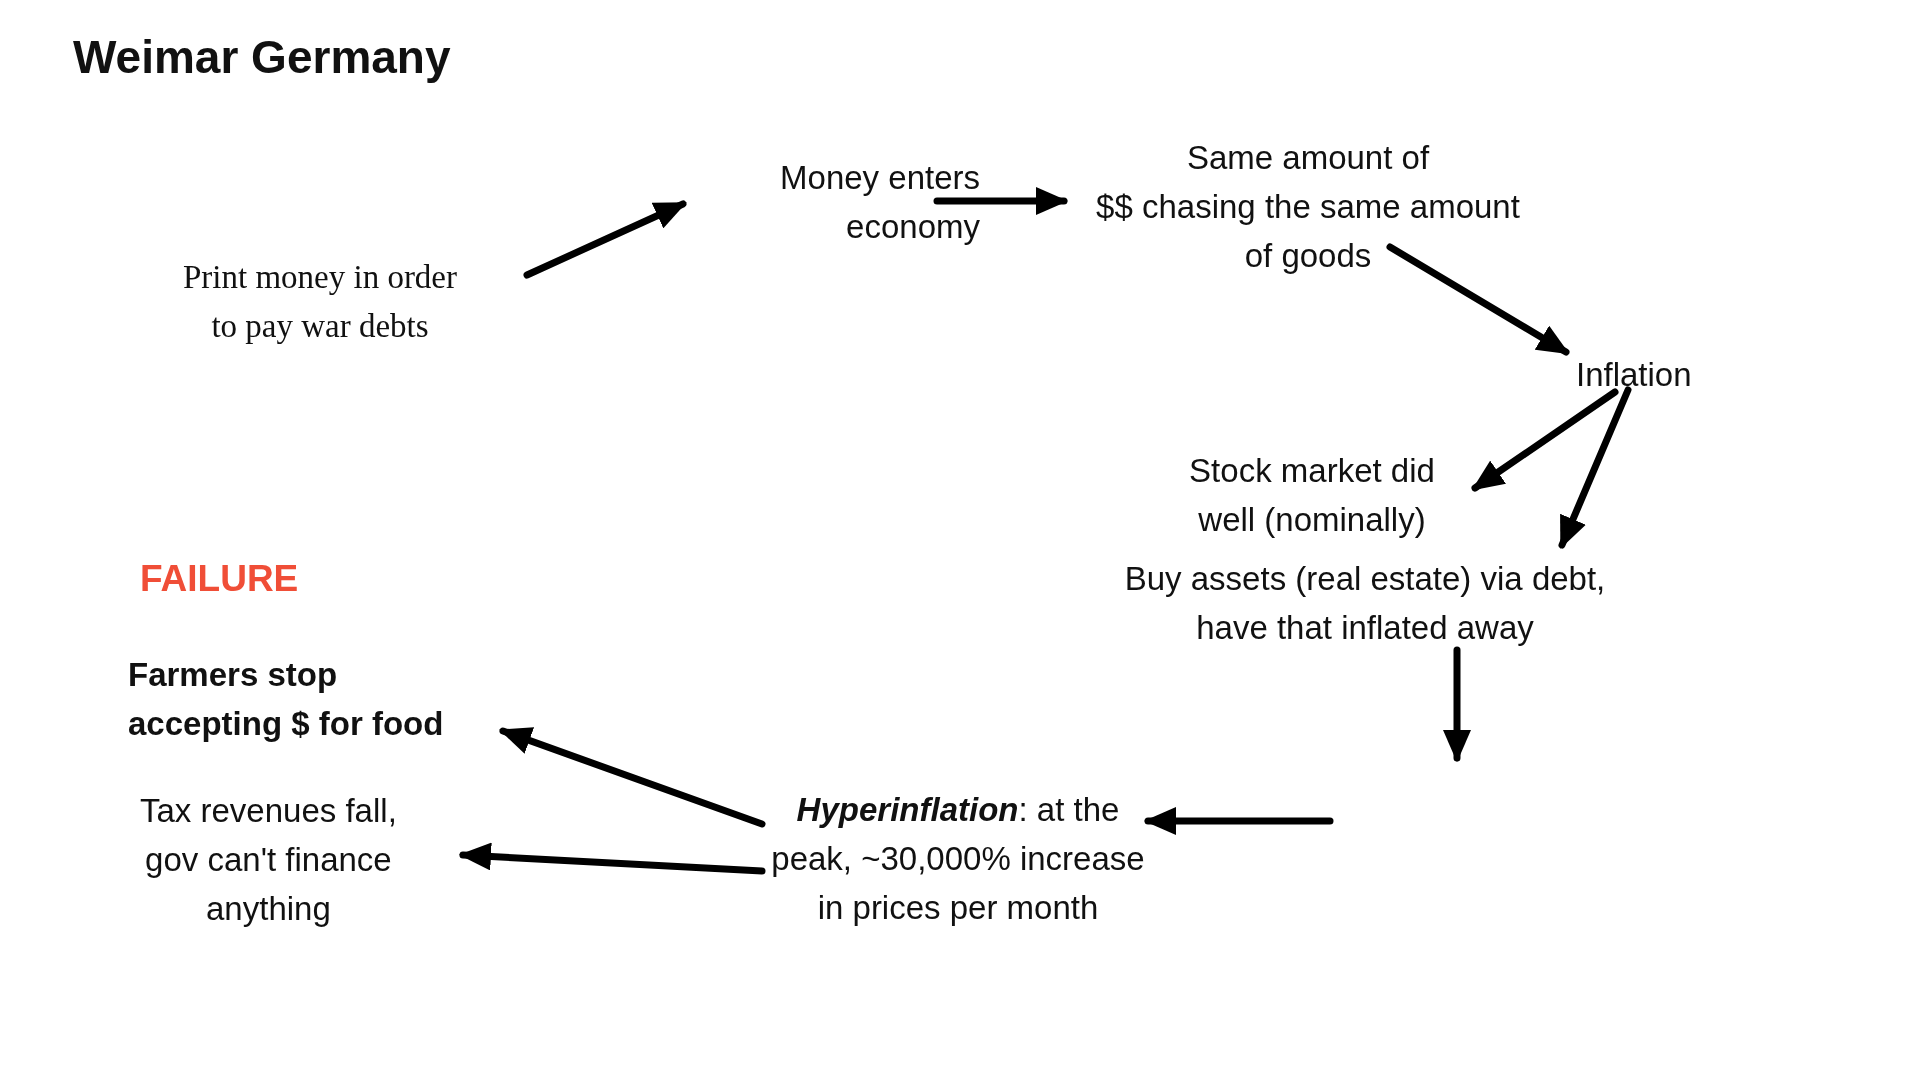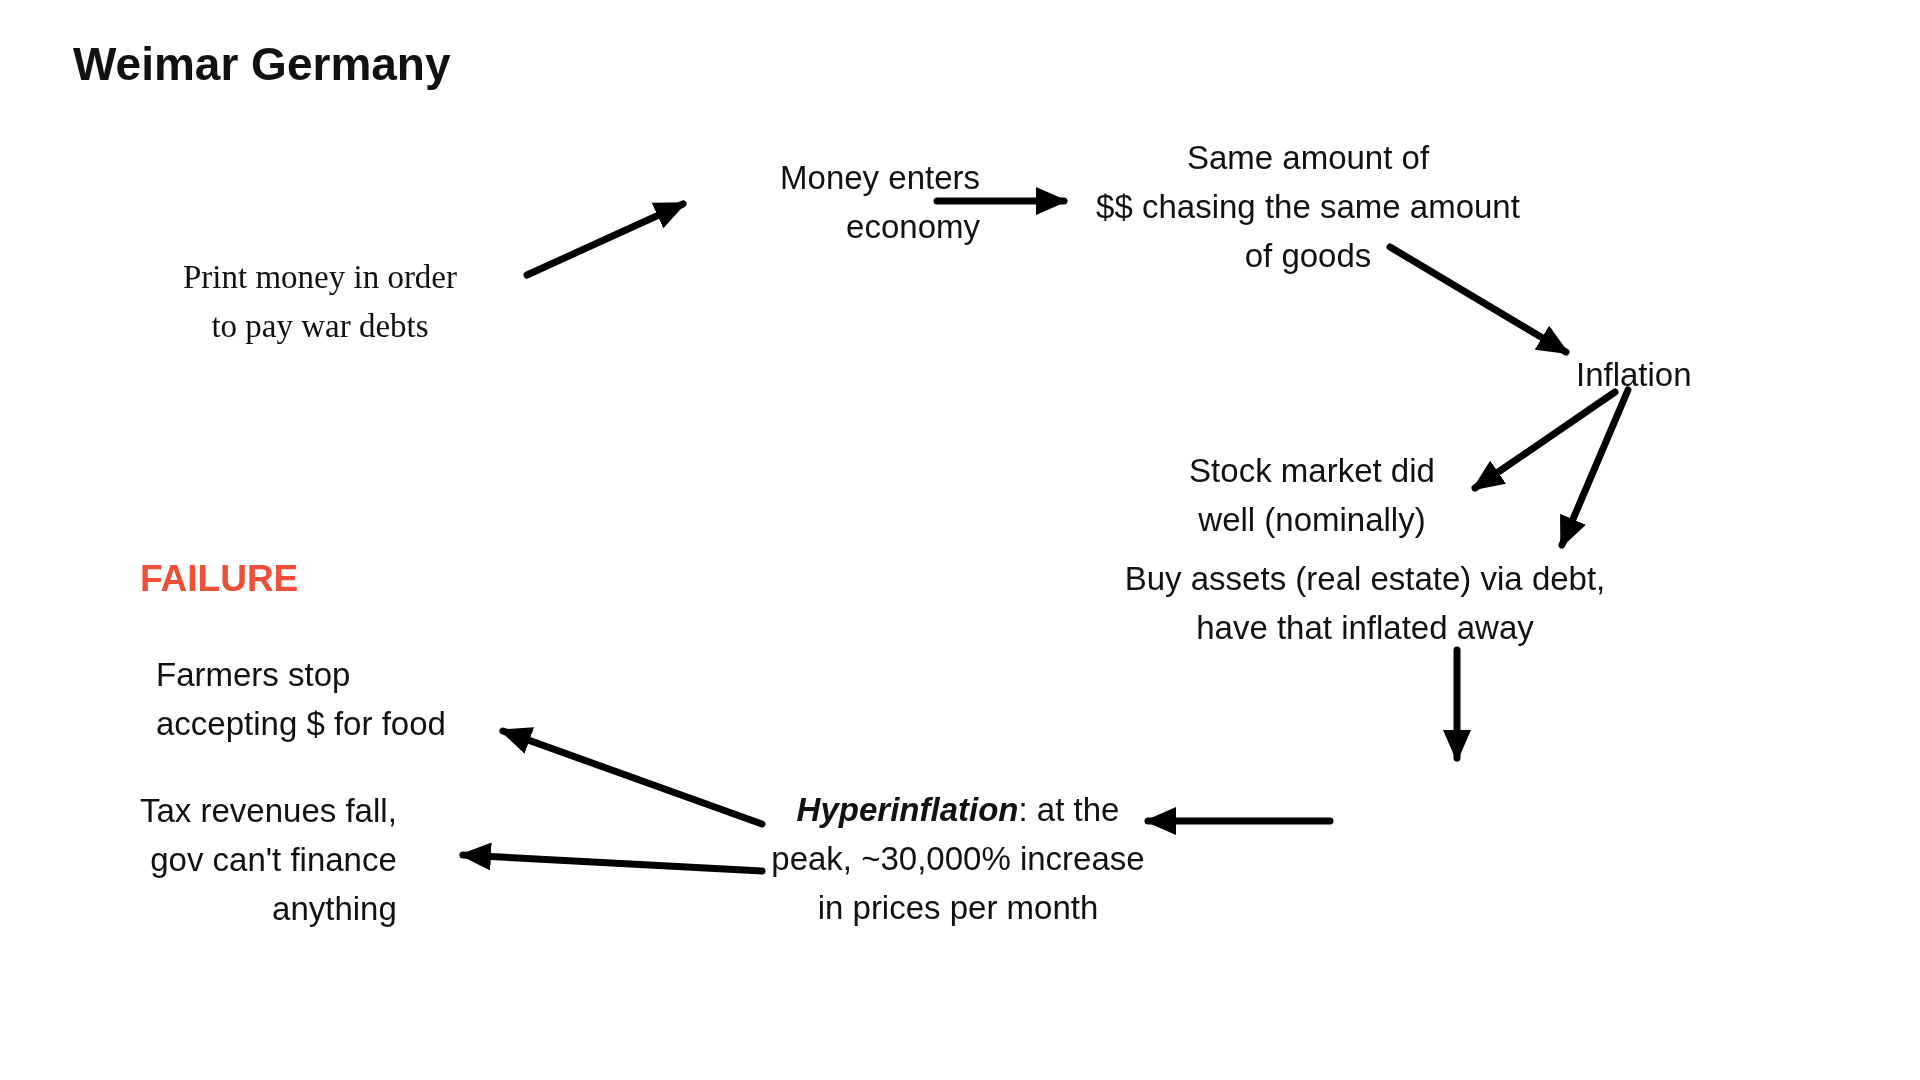--- a/index.html
+++ b/index.html
@@ -8,39 +8,39 @@
   html,body{margin:0;padding:0;background:var(--bg);}
   .canvas{
     position:relative;width:1920px;height:1080px;background:var(--bg);
     font-family:"Liberation Sans","DejaVu Sans",sans-serif;color:var(--text);
     overflow:hidden;
   }
   .arrow-layer{position:absolute;left:0;top:0;width:1920px;height:1080px;}
   .arrow-layer line{stroke:var(--arrow);stroke-width:7;stroke-linecap:round;}
   #ah polygon{fill:var(--arrow);}
   .title{
-    position:absolute;left:73px;top:37px;margin:0;
+    position:absolute;left:73px;top:30px;margin:0;
     font-size:46px;font-weight:700;letter-spacing:0px;
   }
   .node{
     position:absolute;font-size:33px;line-height:49px;
     white-space:pre-line;
   }
   .b{font-weight:700;font-style:italic;}
   .n-print   {left:100px;top:253px;width:440px;text-align:center;font-family:Liberation Serif, serif;}
   .n-money   {left:630px;top:153px;width:350px;text-align:right;}
   .n-same    {left:1058px;top:133px;width:500px;text-align:center;}
   .n-inflation{left:1576px;top:350px;}
   .n-stock   {left:1112px;top:446px;width:400px;text-align:center;}
   .n-buy     {left:1115px;top:554px;width:500px;text-align:center;}
   .n-butthen {left:1295px;top:763px;width:420px;text-align:center;}
   .n-hyper   {left:758px;top:785px;width:400px;text-align:center;}
   .n-failure {left:140px;top:554px;font-size:37px;font-weight:700;color:var(--failure);}
-  .n-farmers {left:156px;top:650px;text-align:left;}
-  .n-tax     {left:140px;top:786px;text-align:right;}
+  .n-farmers {left:128px;top:650px;text-align:left;font-weight:bold;}
+  .n-tax     {left:140px;top:786px;text-align:center;}
 </style>
 </head>
 <body>
 
 <div class="canvas">
 
   <svg class="arrow-layer" viewBox="0 0 1920 1080" xmlns="http://www.w3.org/2000/svg">
     <defs>
       <marker id="ah" markerWidth="4.6" markerHeight="4" refX="4.0" refY="2" orient="auto" markerUnits="strokeWidth">
         <polygon points="0 0, 4.6 2, 0 4"></polygon>

